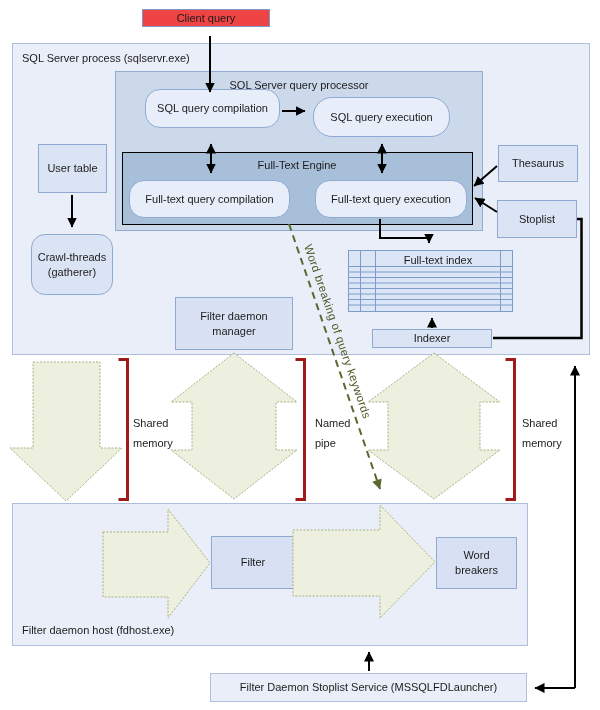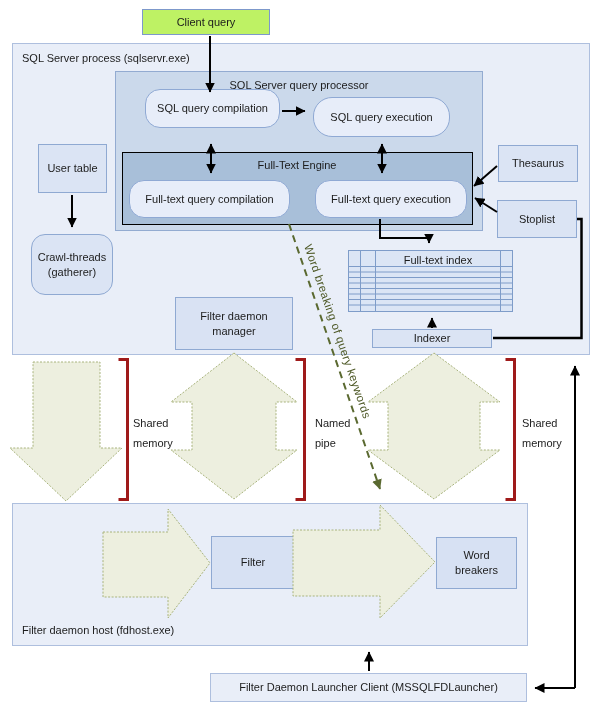--- a/index.html
+++ b/index.html
@@ -42,21 +42,21 @@
   <div class="lbl center" style="left:149px; top:78px; width:300px;">SQL Server query processor</div>
 
   <div class="box fte" style="left:122px; top:152px; width:351px; height:73px;"></div>
   <div class="lbl center" style="left:147px; top:158px; width:300px;">Full-Text Engine</div>
 
   <div class="box stadium" style="left:145px; top:89px; width:135px; height:39px;">SQL query compilation</div>
   <div class="box stadium" style="left:313px; top:97px; width:137px; height:40px;border-radius:19px;">SQL query execution</div>
   <div class="box stadium" style="left:129px; top:180px; width:161px; height:38px;">Full-text query compilation</div>
   <div class="box stadium" style="left:315px; top:180px; width:152px; height:38px;">Full-text query execution</div>
 
-  <div class="box" style="left:142px; top:9px; width:128px; height:26px; background:#bef264; border-color:#7d98cb;">Client query</div>
+  <div class="box" style="left:142px; top:9px; width:128px; height:18px; background:#ef4444; border-color:#7d98cb;">Client query</div>
 
   <div class="box round" style="left:31px; top:234px; width:82px; height:61px;">Crawl-threads
 (gatherer)</div>
   <div class="box" style="left:38px; top:144px; width:69px; height:49px;">User table</div>
 
   <div class="box" style="left:498px; top:145px; width:80px; height:37px;">Thesaurus</div>
   <div class="box" style="left:497px; top:200px; width:80px; height:38px;">Stoplist</div>
 
   <div class="box" style="left:348px; top:250px; width:165px; height:62px; background:#dbe5f5; border-color:#7e9cc9;"></div>
   <div class="lbl center" style="left:376px; top:253px; width:124px;">Full-text index</div>
@@ -87,21 +87,21 @@
 information</div>
 
   <div class="lbl center lh16" style="left:104px; top:549px; width:90px;">Database
 data</div>
   <div class="box" style="left:211px; top:536px; width:84px; height:53px; background:#d7e1f3;">Filter</div>
   <div class="lbl center lh16" style="left:292px; top:549px; width:130px;">Textual contents
 of database data</div>
   <div class="box" style="left:436px; top:537px; width:81px; height:52px; background:#d7e1f3;">Word
 breakers</div>
 
-  <div class="box container" style="left:210px; top:673px; width:317px; height:29px;">Filter Daemon Launcher Client (MSSQLFDLauncher)</div>
+  <div class="box container" style="left:210px; top:673px; width:317px; height:29px;">Filter Daemon Stoplist Service (MSSQLFDLauncher)</div>
 
   <svg class="overlay" width="600" height="710" viewBox="0 0 600 710">
     <defs>
       <marker id="ah" markerUnits="userSpaceOnUse" markerWidth="11" markerHeight="10" refX="9.5" refY="5" orient="auto-start-reverse">
         <path d="M0 0 L10 5 L0 10 Z" fill="#000"></path>
       </marker>
       <marker id="ahg" markerUnits="userSpaceOnUse" markerWidth="11" markerHeight="10" refX="9.5" refY="5" orient="auto-start-reverse">
         <path d="M0 0 L10 5 L0 10 Z" fill="#5a6930"></path>
       </marker>
     </defs>

